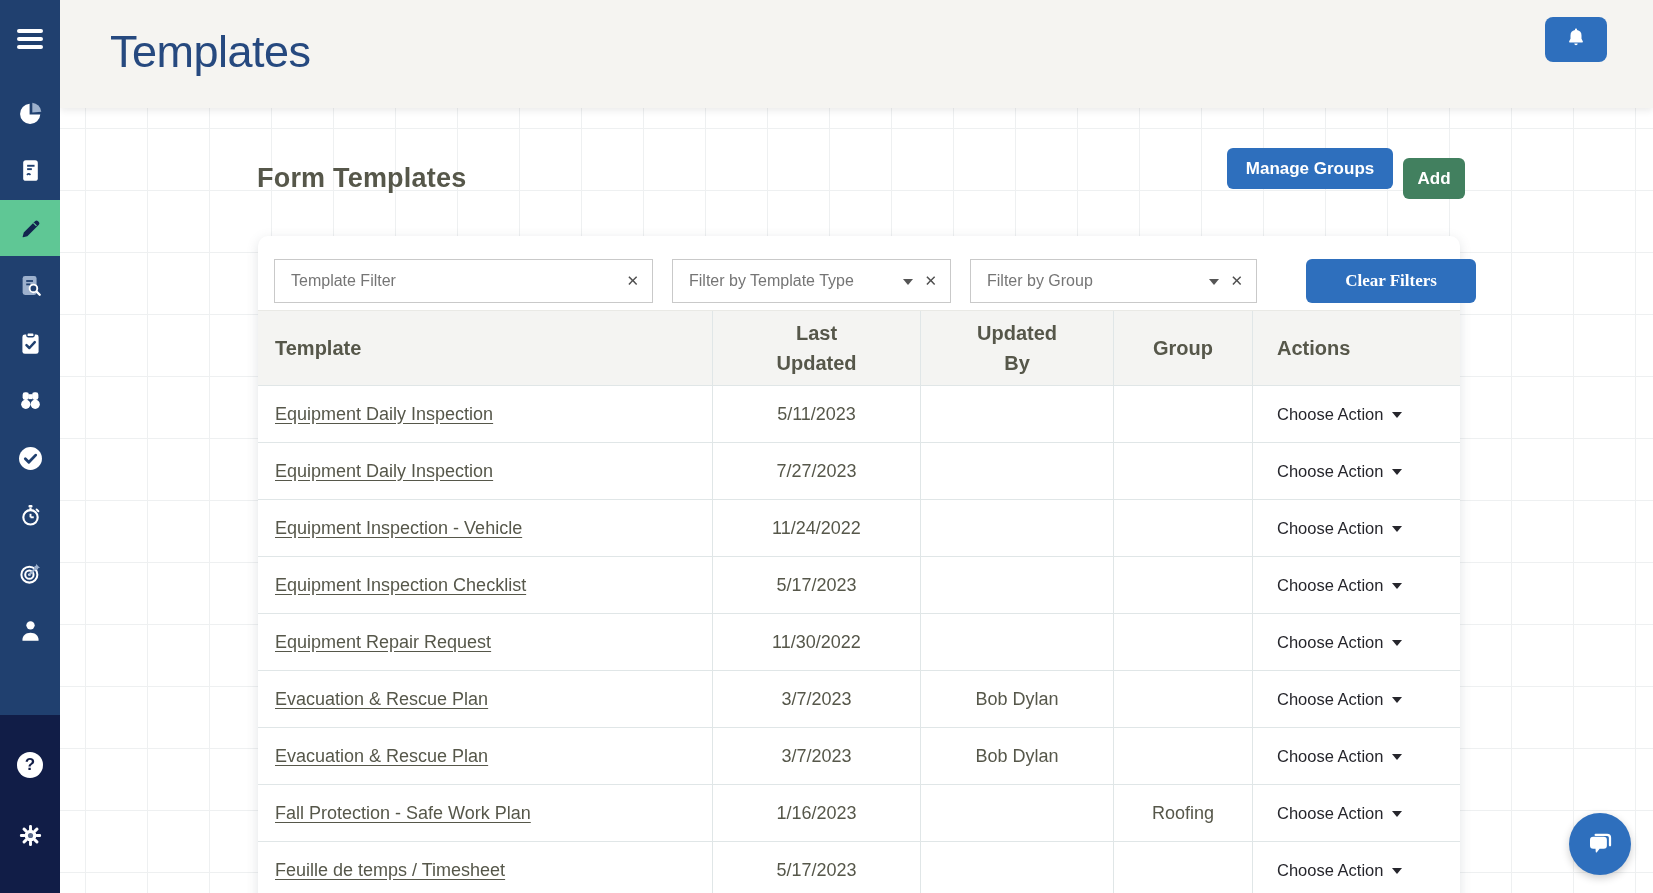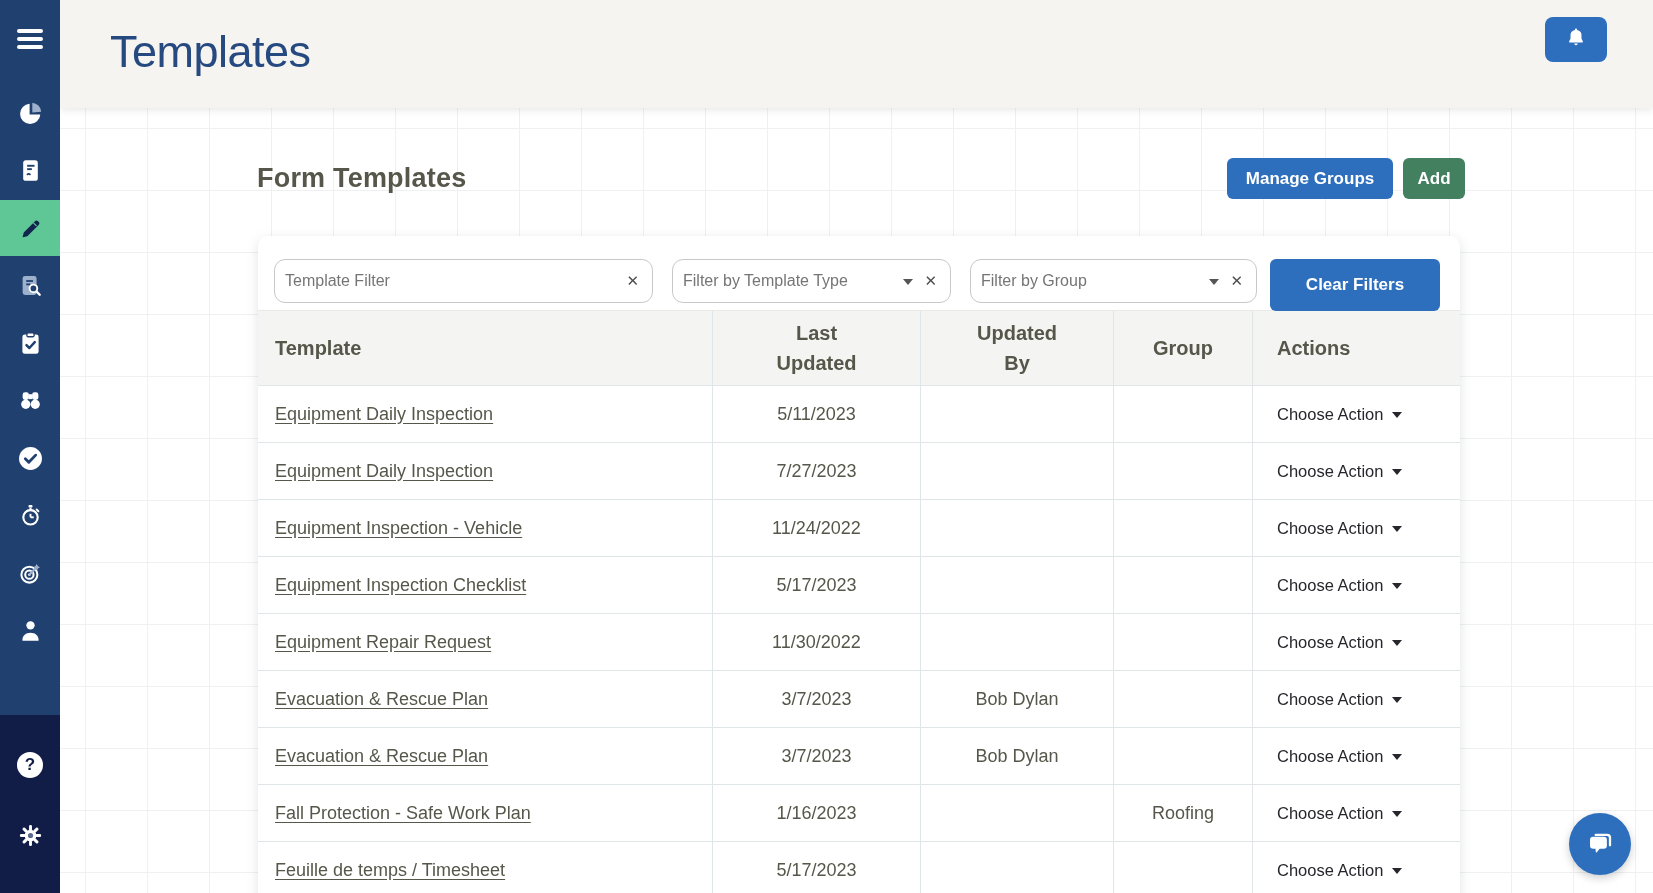--- a/index.html
+++ b/index.html
@@ -38,45 +38,45 @@
     background:#fff; overflow:hidden;
     background-image:
       linear-gradient(to right, var(--grid-line) 1px, transparent 1px),
       linear-gradient(to bottom, var(--grid-line) 1px, transparent 1px);
     background-size:62px 62px; background-position:25px 20px; }
 
   .section-title { position:absolute; left:197px; top:55px; font-size:27px; font-weight:700;
     color:var(--table-text); letter-spacing:0.2px; }
   .btn { border:none; cursor:pointer; color:#fff; font-weight:700; font-size:17px;
     border-radius:6px; font-family:"Liberation Sans",sans-serif; }
-  .manage-groups-btn { position:absolute; left:1167px; top:50px; width:166px; height:41px;
+  .manage-groups-btn { position:absolute; left:1167px; top:40px; width:166px; height:41px;
     background:var(--primary-blue); }
   .add-btn { position:absolute; left:1343px; top:50px; width:62px; height:41px;
     background:var(--add-green); }
 
   
   .card { position:absolute; left:198px; top:128px; width:1202px; height:760px;
     background:#fff; border-radius:10px; box-shadow:0 3px 12px rgba(90,100,110,.18); }
 
   .filters { position:relative; height:74px; }
   .filter-box { position:absolute; top:23px; height:44px; }
-  .filter-box input { width:100%; height:100%; border:1px solid #c9c9c9; border-radius:11px;
-    font-size:16px; color:#555; padding:0 52px 0 10px; outline:none; background:#fff;
+  .filter-box input { width:100%; height:100%; border:1px solid #c9c9c9; border-radius:0;
+    font-size:16px; color:#555; padding:0 52px 0 16px; outline:none; background:#fff;
     font-family:"Liberation Sans",sans-serif; }
   .filter-box input::placeholder { color:var(--placeholder); opacity:1; }
   .fb-1 { left:16px;  width:379px; }
   .fb-2 { left:414px; width:279px; }
   .fb-3 { left:712px; width:287px; }
   .x-icon { position:absolute; right:14px; top:13px; font-size:15px; color:#4f4f4f;
     cursor:pointer; line-height:18px; }
   .dd-caret { position:absolute; right:38px; top:20px; width:0; height:0; cursor:pointer;
     border-left:5px solid transparent; border-right:5px solid transparent;
     border-top:6px solid #555; }
-  .clear-filters-btn { position:absolute; left:1012px; top:23px; width:170px; height:52px;
-    background:var(--primary-blue); }
+  .clear-filters-btn { position:absolute; left:1048px; top:23px; width:170px; height:44px;
+    background:var(--primary-blue);font-family:Liberation Serif, serif; }
 
   
   .table { margin-top:0; }
   .t-row { display:grid; grid-template-columns:455px 208px 193px 139px 207px; }
   .t-head { background:var(--thead-bg); height:75px; border-top:1px solid #e9e9e5; }
   .t-cell { display:flex; align-items:center; border-right:1px solid var(--table-border);
     color:var(--table-text); font-size:18px; }
   .t-row .t-cell:last-child { border-right:none; }
   .t-head .t-cell { font-weight:700; font-size:20px; }
   .c-left { justify-content:flex-start; padding-left:17px; }

